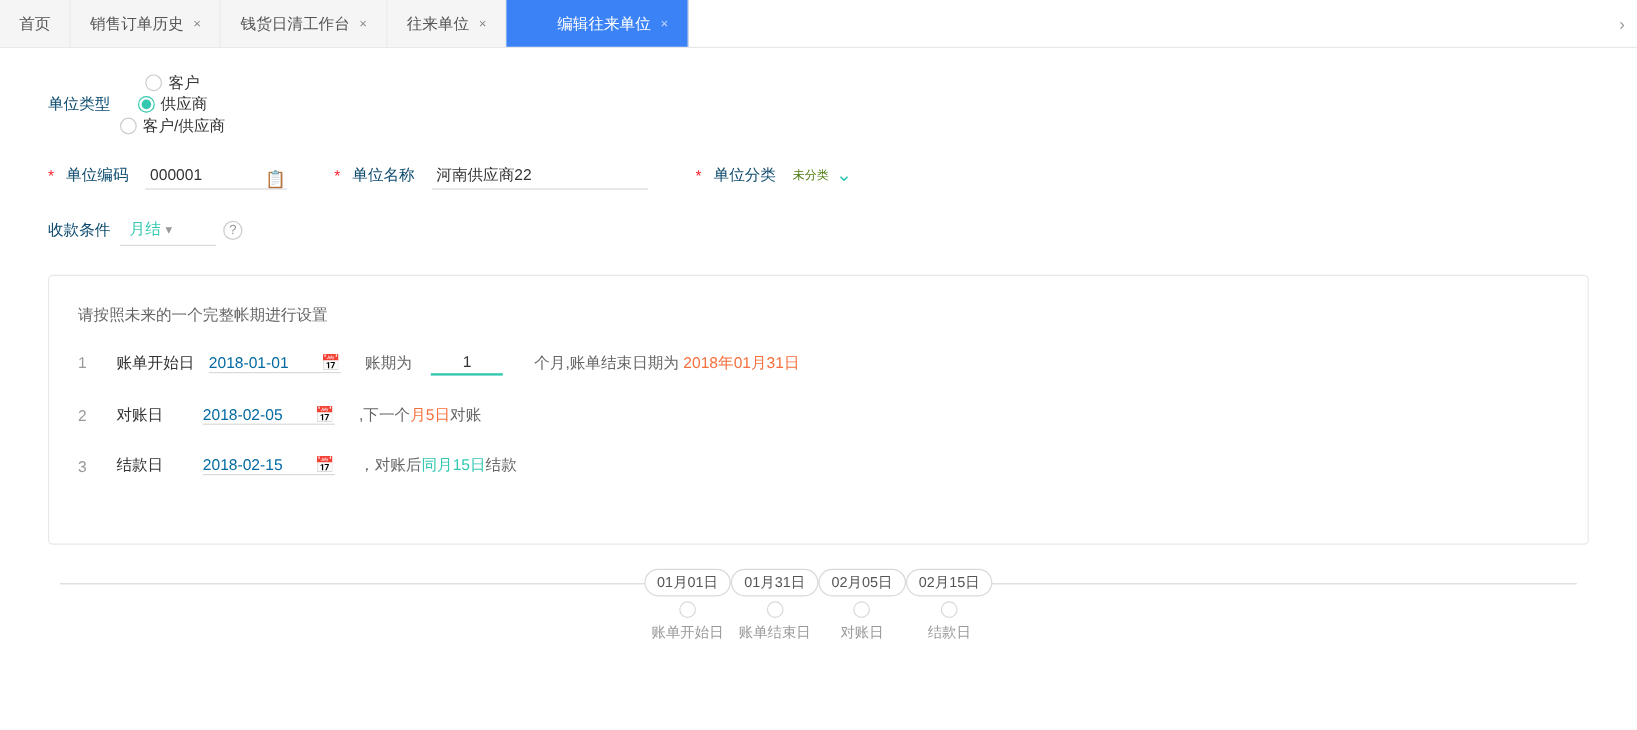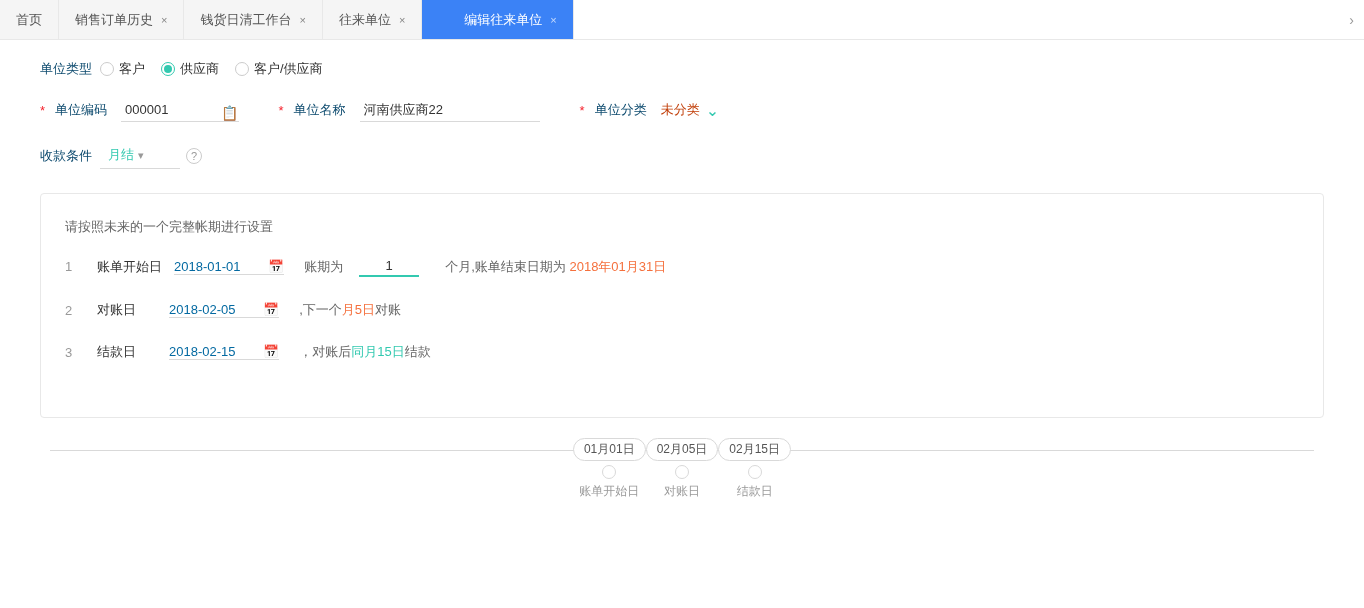--- a/index.html
+++ b/index.html
@@ -64,21 +64,22 @@
       margin-right: 8px;
       white-space: nowrap;
     }
     .required-star {
       color: #f5222d;
       margin-right: 4px;
     }
     .radio-group {
       display: flex;
       align-items: center;
-      gap: 16px;
+      gap: 0;
+      flex-direction: column;
     }
     .radio-item {
       display: flex;
       align-items: center;
       gap: 5px;
       cursor: pointer;
     }
     .radio-circle {
       width: 14px;
       height: 14px;
@@ -297,22 +298,22 @@
       padding: 4px 4px;
     }
 
     .classify-select {
       display: flex;
       align-items: center;
       gap: 6px;
       cursor: pointer;
     }
     .classify-value {
-      font-size: 13px;
-      color: #c2410c;
+      font-size: 10px;
+      color: #4d7c0f;
     }
     .classify-arrow {
       color: #33c9b0;
       font-size: 16px;
     }
   </style>
 </head>
 <body>
 
 <div class="tabs-bar">
@@ -439,20 +440,25 @@
   <div style="position:relative; padding: 0 30px 40px;">
     <div class="timeline-line"></div>
     <div class="timeline-wrap">
 
       <div class="timeline-node">
         <div class="node-date-box">01月01日</div>
         <div class="node-dot"></div>
         <div class="node-label">账单开始日</div>
       </div>
 
+      <div class="timeline-node">
+        <div class="node-date-box">01月31日</div>
+        <div class="node-dot"></div>
+        <div class="node-label">账单结束日</div>
+      </div>
 
       <div class="timeline-node">
         <div class="node-date-box">02月05日</div>
         <div class="node-dot"></div>
         <div class="node-label">对账日</div>
       </div>
 
       <div class="timeline-node">
         <div class="node-date-box">02月15日</div>
         <div class="node-dot"></div>

